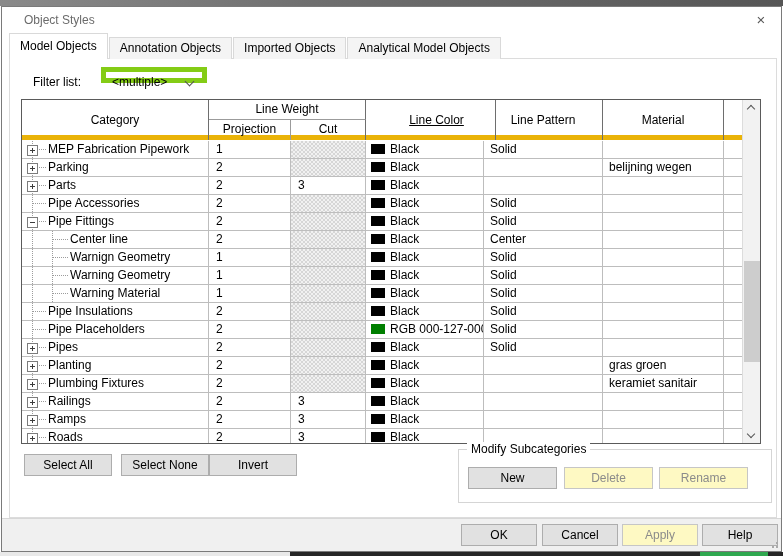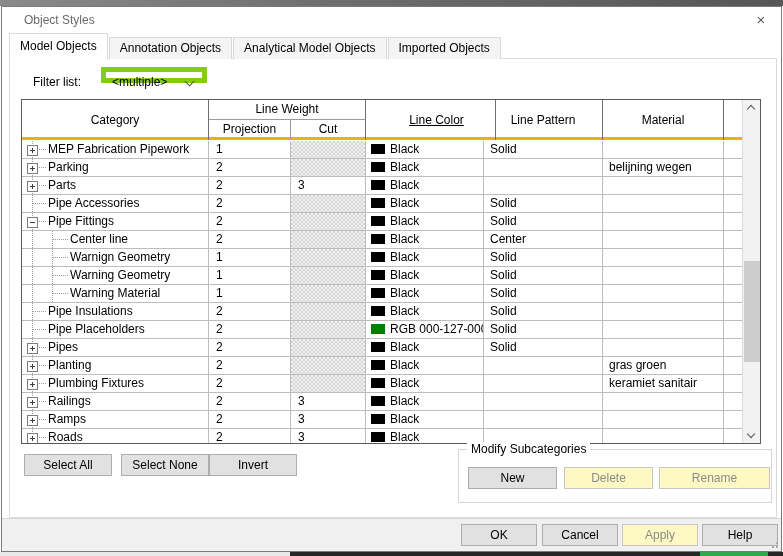--- a/index.html
+++ b/index.html
@@ -30,21 +30,21 @@
   .filter-label { position:absolute; left:31px; top:64px; height:23px; line-height:23px; }
   .combo { position:absolute; left:99px; top:60px; width:106px; height:16px; background:#fff;
     border:5px solid #84cc16; line-height:21px; padding-left:6px; }
   .combo .chev { position:absolute; right:9px; top:6px; width:7px; height:7px;
     border-right:1px solid #555; border-bottom:1px solid #555; transform:rotate(45deg); }
 
   
   .table { position:absolute; left:19px; top:92px; width:740px; height:345px;
     border:1px solid #5a5a5a; background:#fff; overflow:hidden; }
   .thead { position:absolute; left:0; top:0; width:720px; height:40px;
-    border-bottom:3px solid #eab308; background:#fff; }
+    border-bottom:5px solid #eab308; background:#fff; }
   .hc { position:absolute; text-align:center; border-right:1px solid #6e6e6e; overflow:hidden; }
   .hc span { display:block; }
   .h-category   { left:0;   top:0;  width:187px; height:40px; line-height:40px; }
   .h-lineweight { left:187px; top:0; width:157px; height:20px; line-height:19px; border-bottom:1px solid #9b9b9b; }
   .h-projection { left:187px; top:20px; width:82px; height:20px; line-height:19px; border-right:1px solid #9b9b9b; }
   .h-cut        { left:269px; top:20px; width:75px; height:20px; line-height:19px; }
   .h-linecolor  { left:356px; top:0; width:118px; height:40px; line-height:40px;text-decoration:underline; }
   .h-linepattern{ left:462px; top:0; width:119px; height:40px; line-height:40px; }
   .h-material   { left:581px; top:0; width:121px; height:40px; line-height:40px; }
   .h-filler     { left:702px; top:0; width:18px;  height:40px; border-right:none; }
@@ -91,21 +91,21 @@
     text-align:center; line-height:20px; cursor:pointer; }
   .btn.disabled { background:#fef9c3; border-color:#c6c6c6; color:#8b8b8b; cursor:default; }
   .b-selectall { left:22px; top:447px; width:88px; }
   .b-selectnone { left:119px; top:447px; width:88px; }
   .b-invert { left:207px; top:447px; width:88px; }
 
   .groupbox { position:absolute; left:456px; top:442px; width:314px; height:54px; border:1px solid #d5d5d5; }
   .groupbox-title { position:absolute; left:8px; top:-8px; background:#fff; padding:0 4px; }
   .b-new { left:466px; top:460px; width:89px;text-align:center; }
   .b-delete { left:562px; top:460px; width:89px; }
-  .b-rename { left:657px; top:460px; width:111px; }
+  .b-rename { left:657px; top:460px; width:89px; }
 
   .footer { position:absolute; left:0; top:511px; width:779px; height:33px;
     background:#f0f0f0; border-top:1px solid #d7d7d7; }
   .b-ok { left:459px; top:517px; width:76px; }
   .b-cancel { left:540px; top:517px; width:76px; }
   .b-apply { left:620px; top:517px; width:76px; }
   .b-help { left:700px; top:517px; width:76px; }
 
   .grip { position:absolute; right:2px; bottom:2px; width:10px; height:10px;
     background:
@@ -121,22 +121,22 @@
 <div class="dialog">
 
   <div class="titlebar">
     <span class="title">Object Styles</span>
     <span class="close-btn">×</span>
   </div>
 
   <div class="tabs">
     <div class="tab active">Model Objects</div>
     <div class="tab">Annotation Objects</div>
+    <div class="tab">Imported Objects</div>
     <div class="tab">Analytical Model Objects</div>
-    <div class="tab">Imported Objects</div>
   </div>
 
   <div class="tabpane"></div>
 
   <span class="filter-label">Filter list:</span>
   <div class="combo">
     <span>&lt;multiple&gt;</span>
     <span class="chev"></span>
   </div>
 

